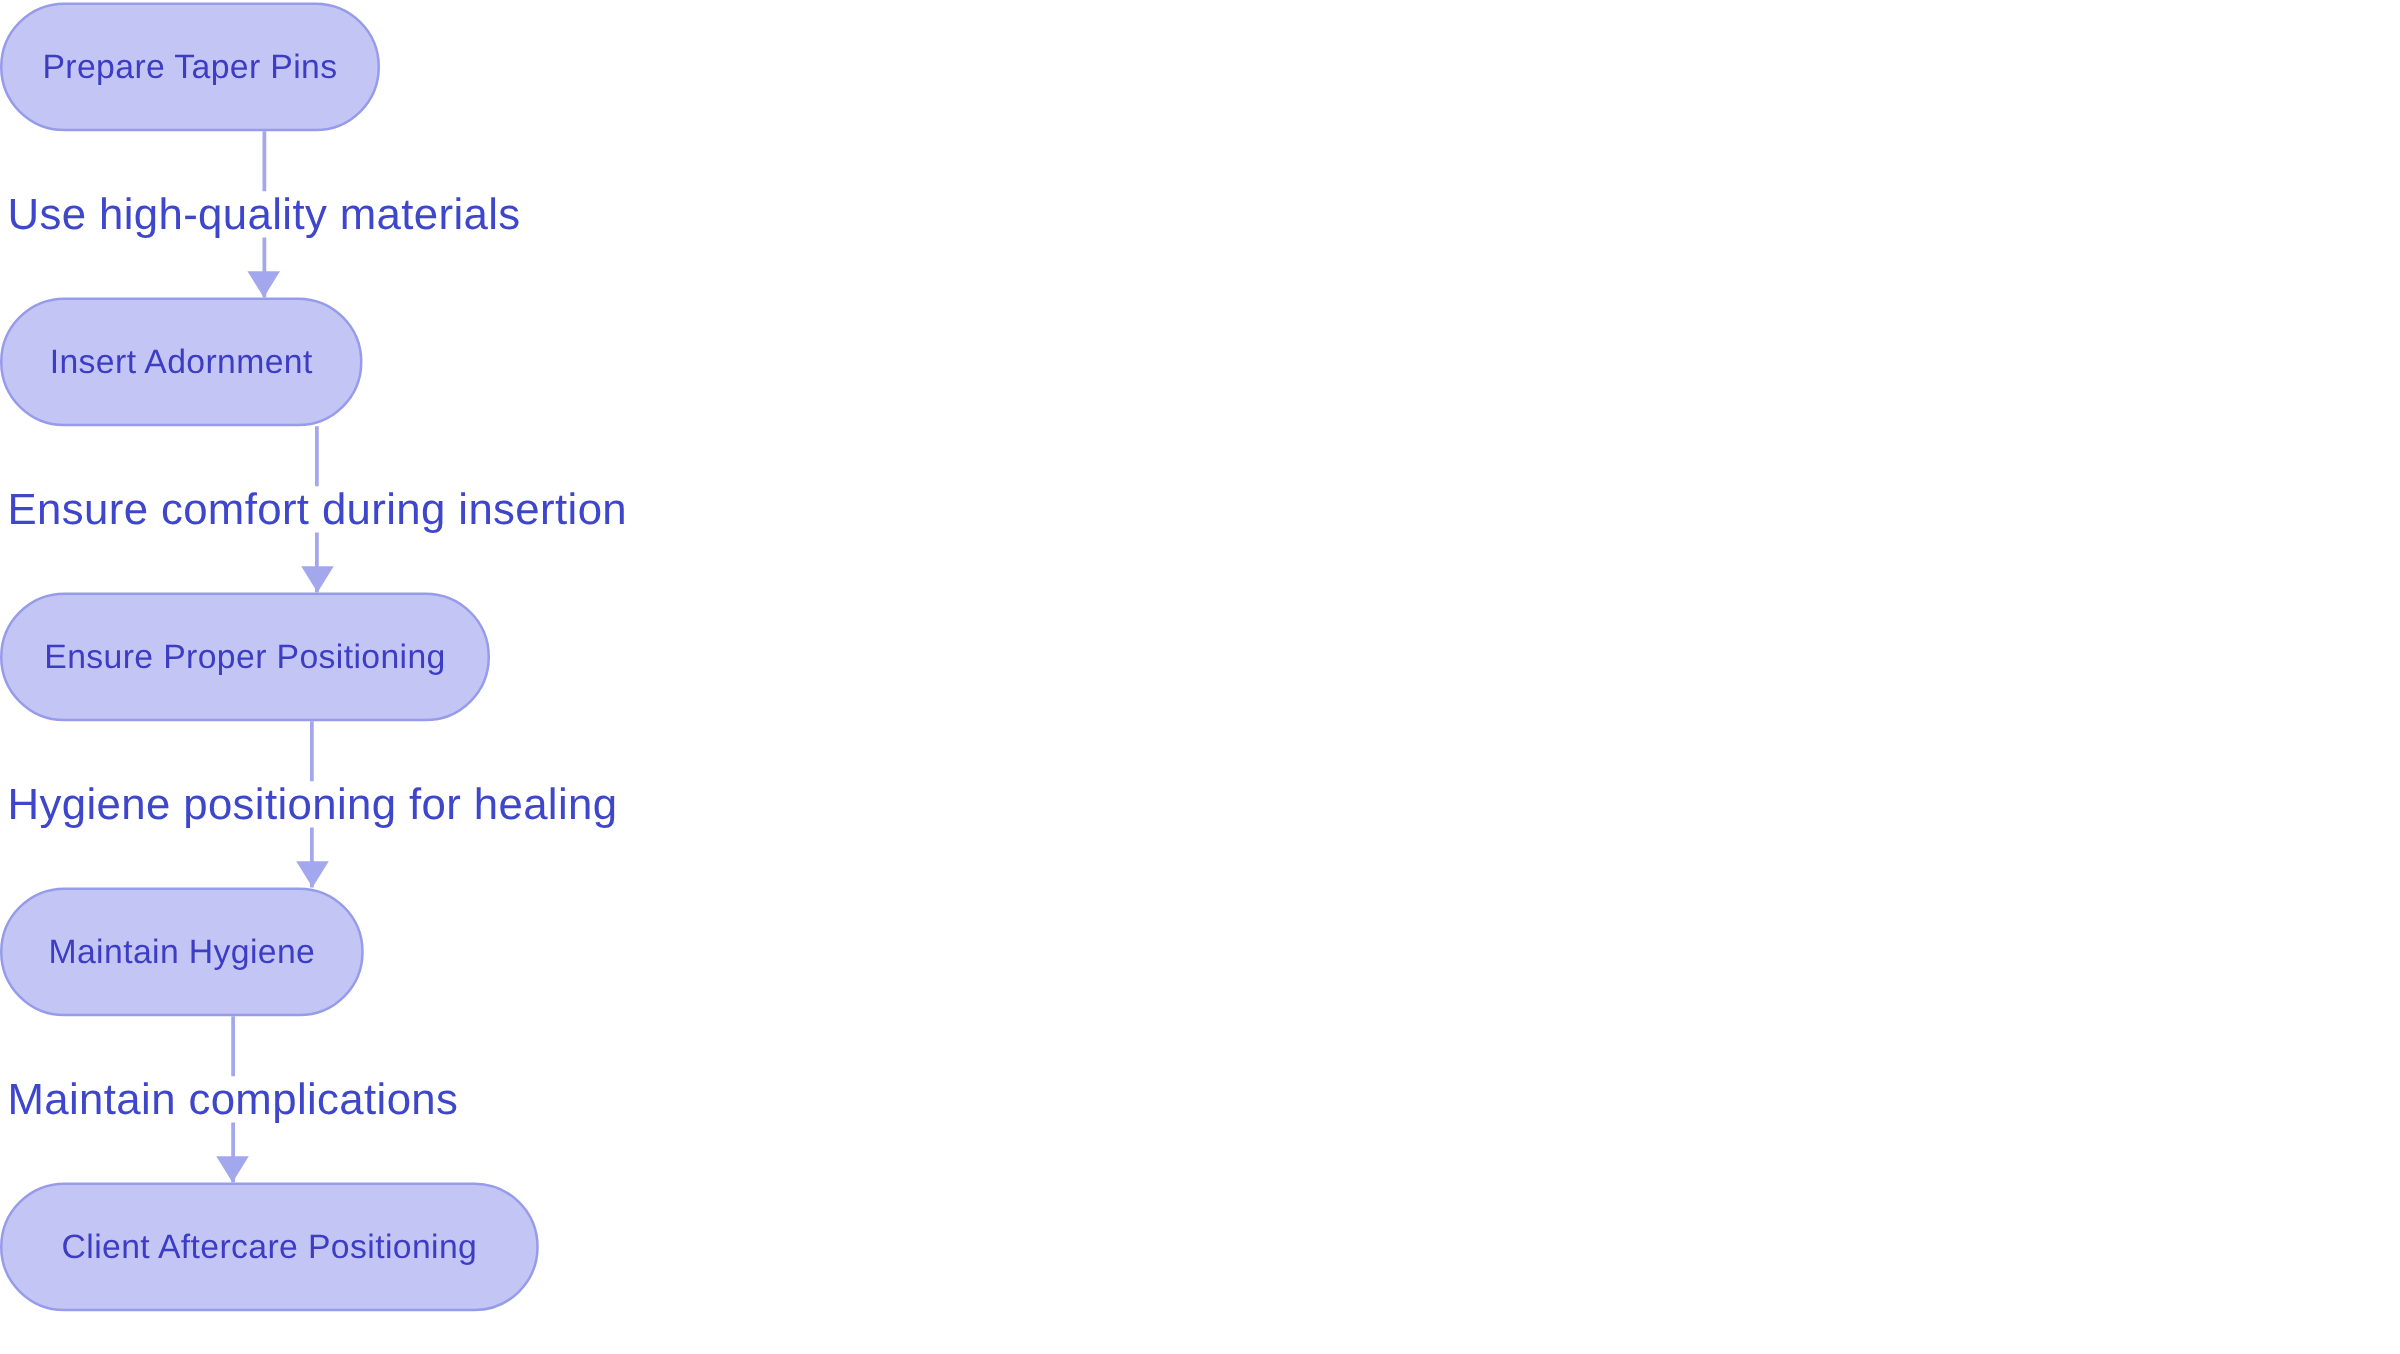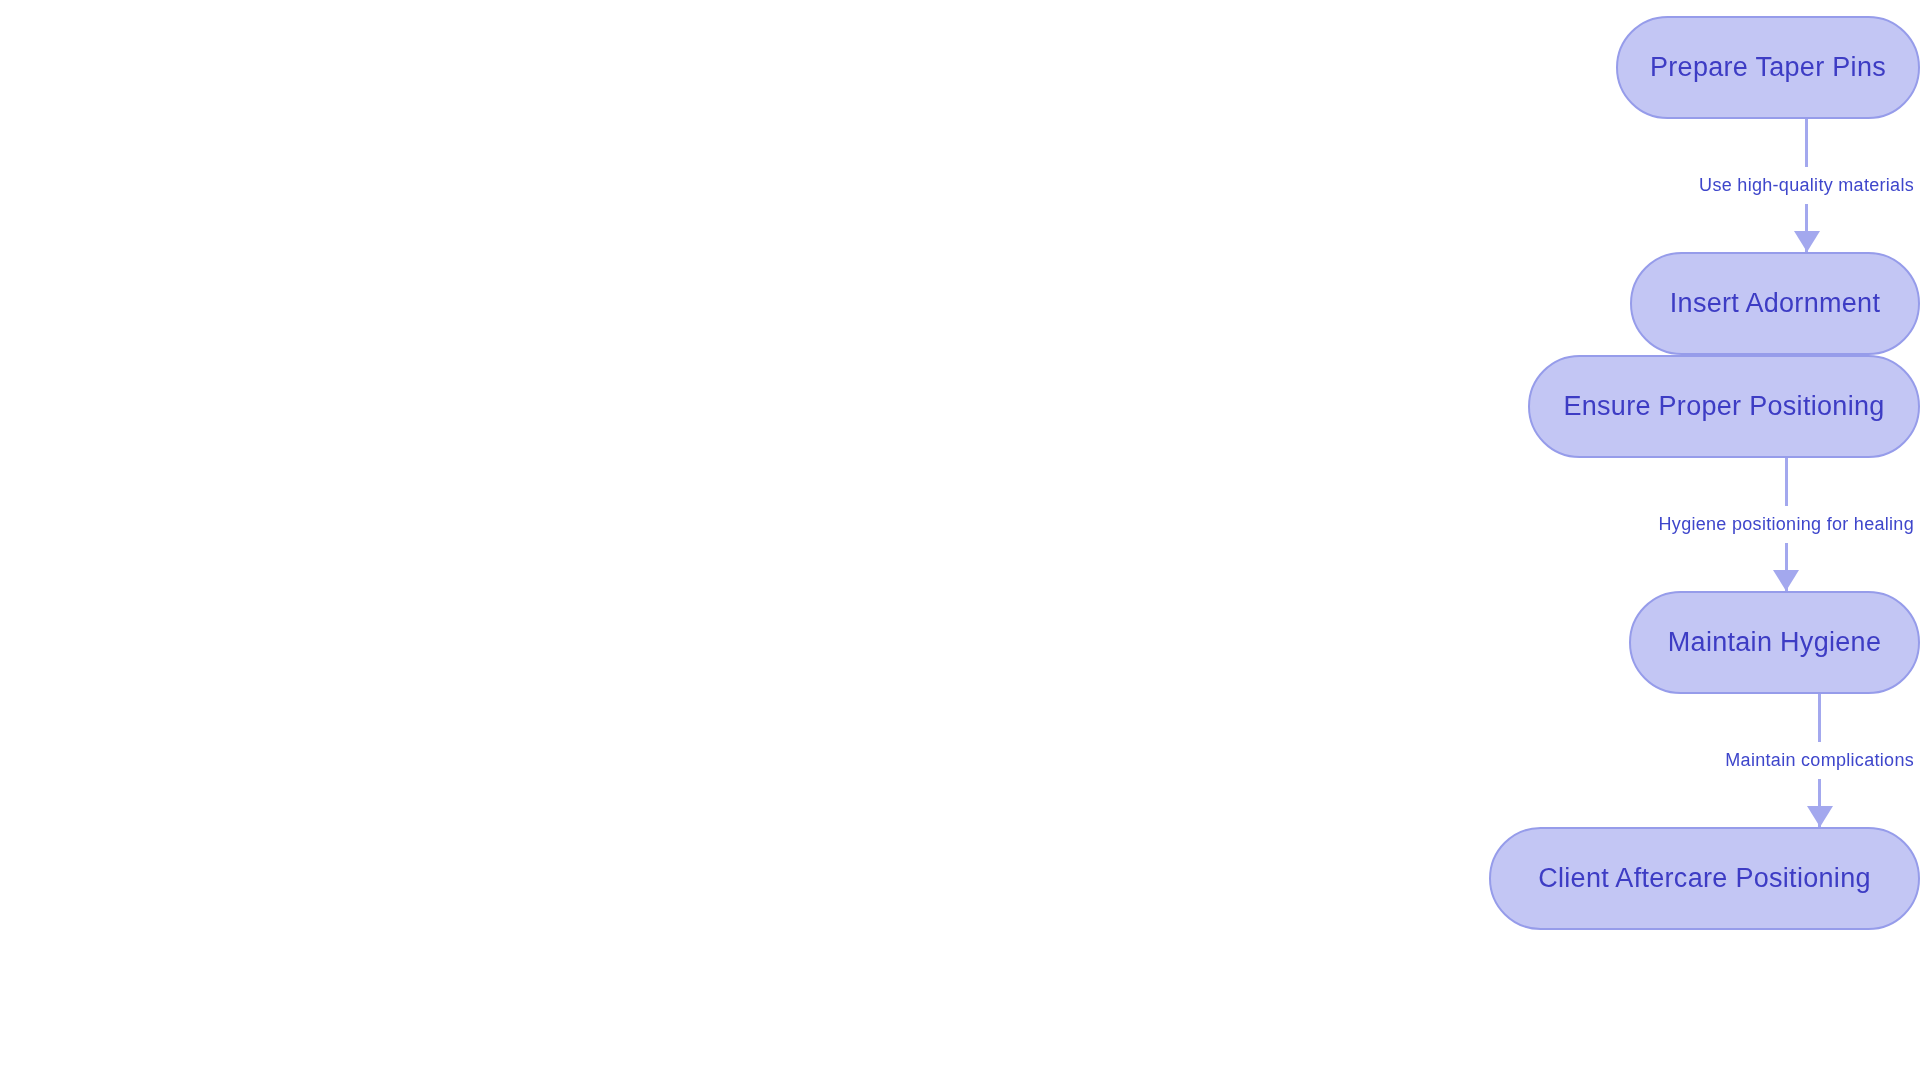--- a/index.html
+++ b/index.html
@@ -14,22 +14,22 @@
   html, body {
     width: 1920px; height: 1083px;
     background: var(--bg);
     font-family: "Liberation Sans", "DejaVu Sans", sans-serif;
     overflow: hidden;
   }
   .canvas {
     width: 1920px; height: 785px;
     display: flex;
     flex-direction: column;
-    align-items: flex-end;
-    padding-top: 16px;
+    align-items: flex-start;
+    padding-top: 2px;
   }
   .node {
     height: 103px;
     border-radius: 52px;
     background: var(--node-fill);
     border: 2px solid var(--node-border);
     color: var(--node-text);
     font-size: 27px;
     letter-spacing: 0.3px;
     display: flex;
@@ -62,21 +62,21 @@
     bottom: 0;
     left: 50%;
     transform: translateX(-50%);
     width: 0; height: 0;
     border-left: 13px solid transparent;
     border-right: 13px solid transparent;
     border-top: 21px solid var(--arrow);
   }
   .edge-label {
     color: var(--edge-text);
-    font-size: 18px;
+    font-size: 35px;
     letter-spacing: 0.3px;
     line-height: 37px;
     padding: 0 6px;
     white-space: nowrap;
     flex: 0 0 auto;
   }
 </style>
 </head>
 <body>
 
@@ -91,20 +91,27 @@
     <div class="edge-label">Use high-quality materials</div>
     <div class="edge-line bottom">
       <div class="arrowhead"></div>
     </div>
   </div>
 
   <div class="node w2">
     <span>Insert Adornment</span>
   </div>
 
+  <div class="edge">
+    <div class="edge-line top"></div>
+    <div class="edge-label">Ensure comfort during insertion</div>
+    <div class="edge-line bottom">
+      <div class="arrowhead"></div>
+    </div>
+  </div>
 
   <div class="node w3">
     <span>Ensure Proper Positioning</span>
   </div>
 
   <div class="edge">
     <div class="edge-line top"></div>
     <div class="edge-label">Hygiene positioning for healing</div>
     <div class="edge-line bottom">
       <div class="arrowhead"></div>

